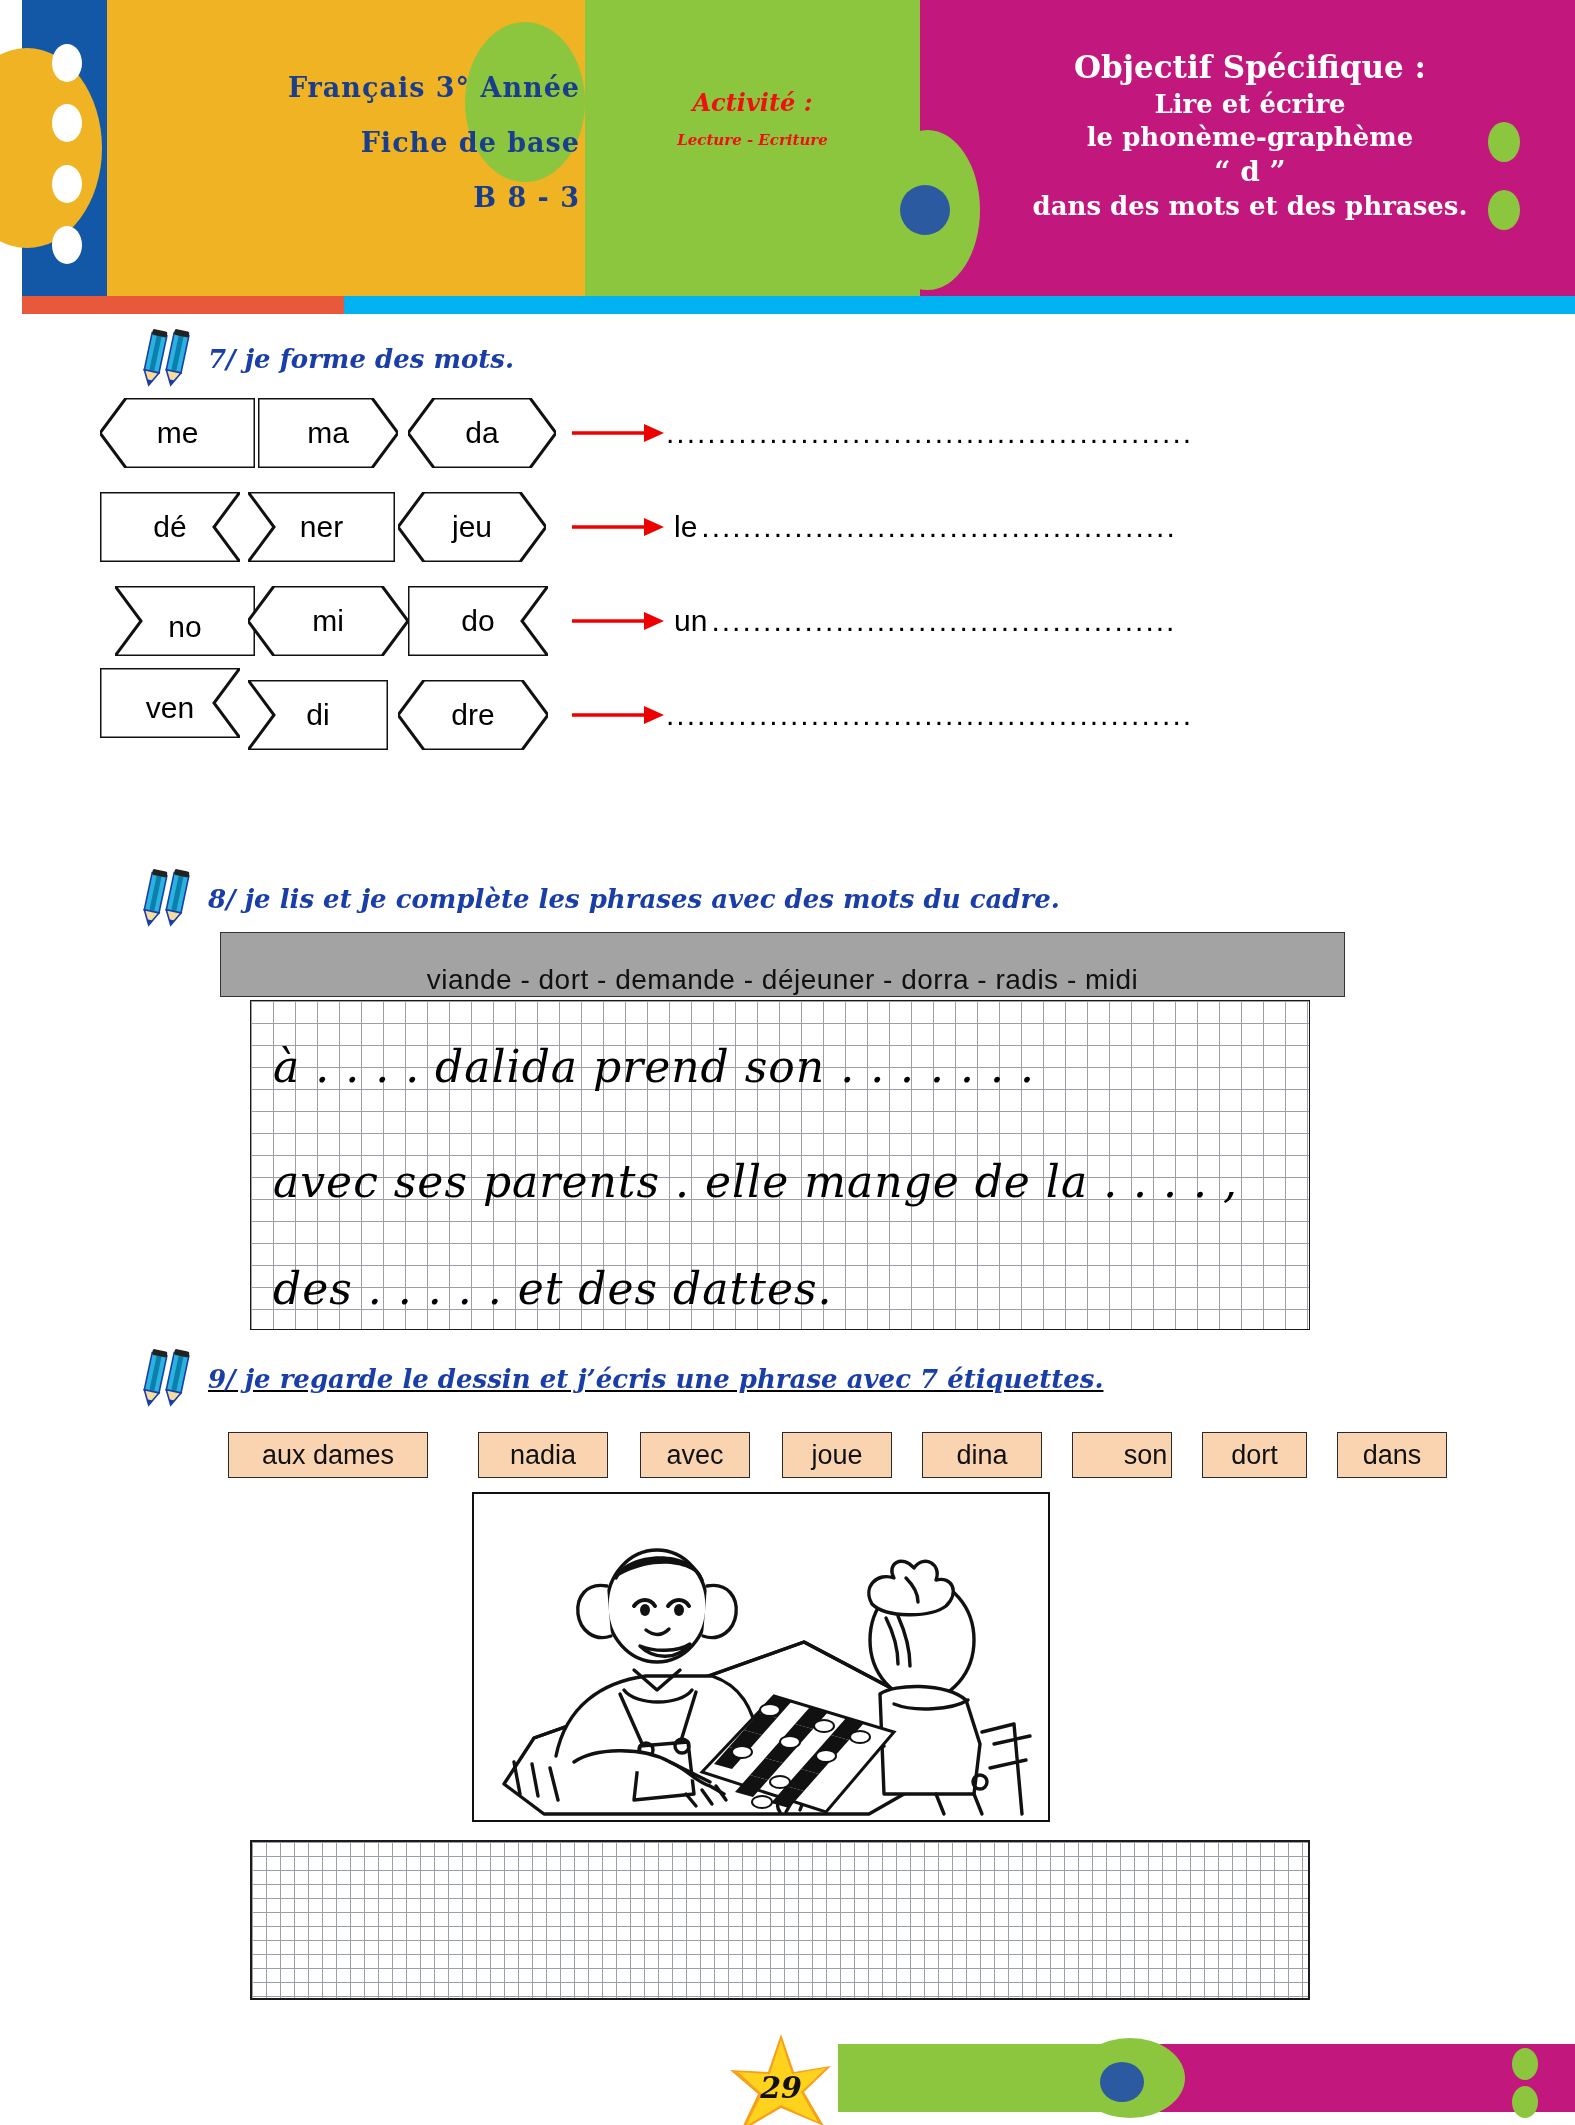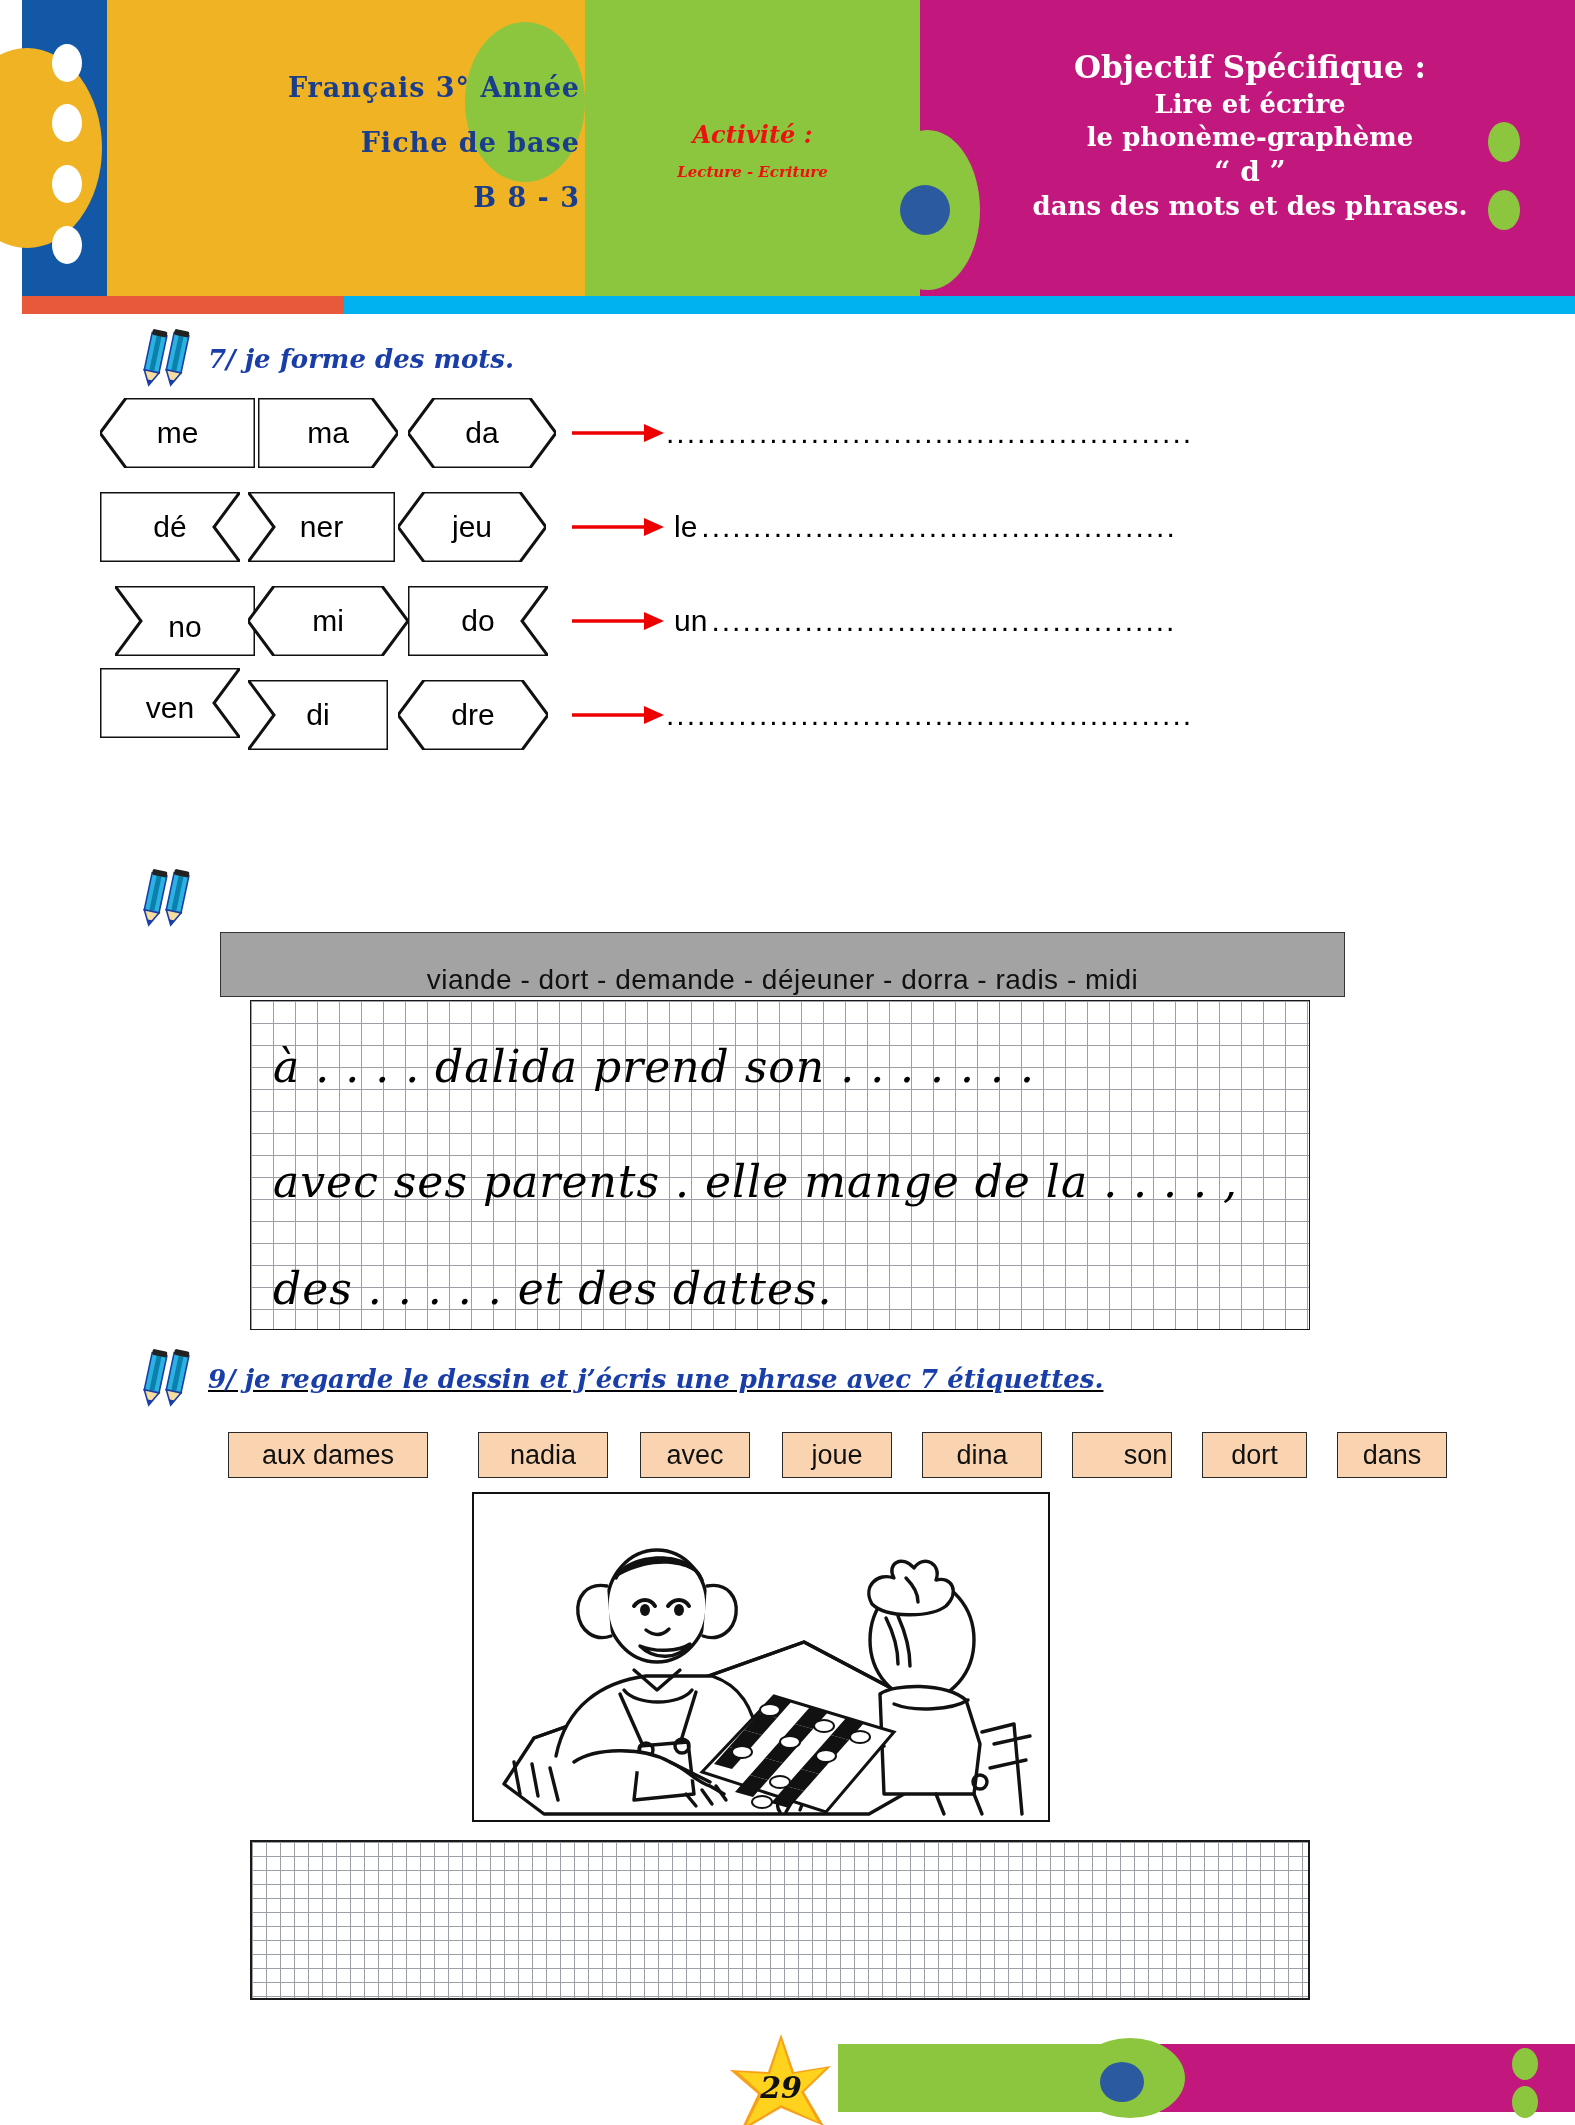--- a/index.html
+++ b/index.html
@@ -60,21 +60,21 @@
     position:absolute; left:120px; top:60px; width:460px;
     text-align:right; color:#1a3e8c;
     font-family:"DejaVu Serif", serif; font-size:27px; font-weight:bold;
     line-height:55px; letter-spacing:1px;
   }
   .title-green {
     position:absolute; left:585px; top:88px; width:335px;
     text-align:center; color:#ee1111;
     font-family:"DejaVu Serif", serif; font-weight:bold; font-style:italic;
   }
-  .title-green .l1 { font-size:24px; display:block; margin-bottom:14px;margin-top:32px;}
+  .title-green .l1 { font-size:24px; display:block; margin-bottom:14px;}
   .title-green .l2 { font-size:15px; display:block; }
   .title-mag {
     position:absolute; left:930px; top:48px; width:640px;
     text-align:center; color:#ffffff;
     font-family:"DejaVu Serif", serif; font-weight:bold;
     line-height:1.28;
   }
   .title-mag .big { font-size:31px; display:block; }
   .title-mag .med { font-size:26px; display:block; }
   .title-mag .dq  { font-size:28px; display:block; }
@@ -371,20 +371,21 @@
       <rect x="9" y="2" width="15" height="6" rx="2" fill="#222"></rect>
     </g>
     <g transform="rotate(12 40 30)">
       <rect x="31" y="6" width="15" height="38" fill="#2bb3e0" stroke="#1a3ea8" stroke-width="1.6"></rect>
       <rect x="36" y="6" width="5" height="38" fill="#0d7fad"></rect>
       <path d="M31 44 L38.5 58 L46 44 Z" fill="#f7dca0" stroke="#1a3ea8" stroke-width="1.6"></path>
       <path d="M35.6 52.6 L38.5 58 L41.4 52.6 Z" fill="#1a3ea8"></path>
       <rect x="31" y="2" width="15" height="6" rx="2" fill="#222"></rect>
     </g>
   </svg>
+  <div class="sec-title">8/ je lis et je complète les phrases avec des mots du cadre.</div>
 </div>
 
 <div class="wordbank" style="left:220px; top:932px; width:1125px; height:65px;">
   <span>viande  -  dort  -  demande  -  déjeuner  -  dorra  -  radis  -  midi</span>
 </div>
 
 <div class="gridbox" style="left:250px; top:1000px; width:1060px; height:330px;">
   <div class="cursive" style="left:22px; top:40px;">à . . . .  dalida  prend  son  . . . . . . .</div>
   <div class="cursive" style="left:22px; top:155px;">avec ses parents . elle mange de la . . . . ,</div>
   <div class="cursive" style="left:22px; top:262px;">des . . . . . et des dattes.</div>

